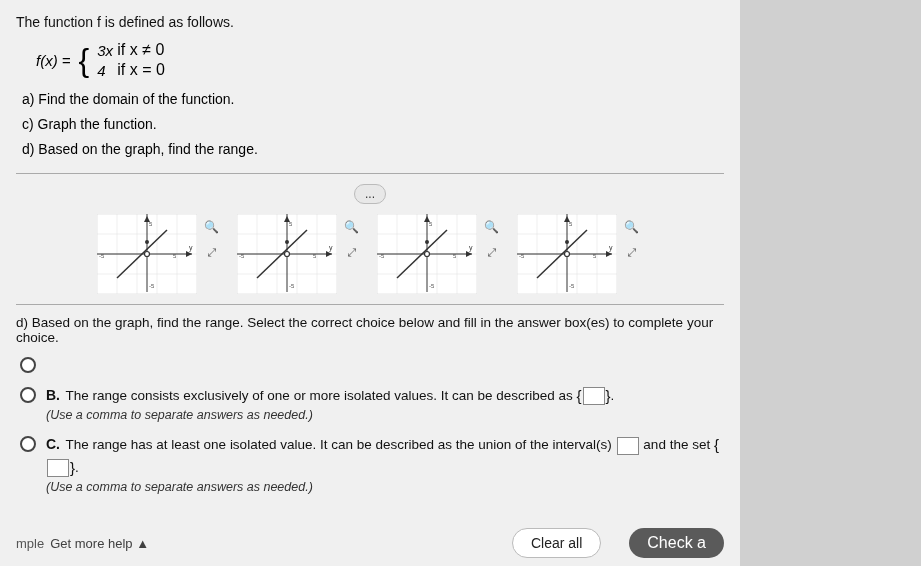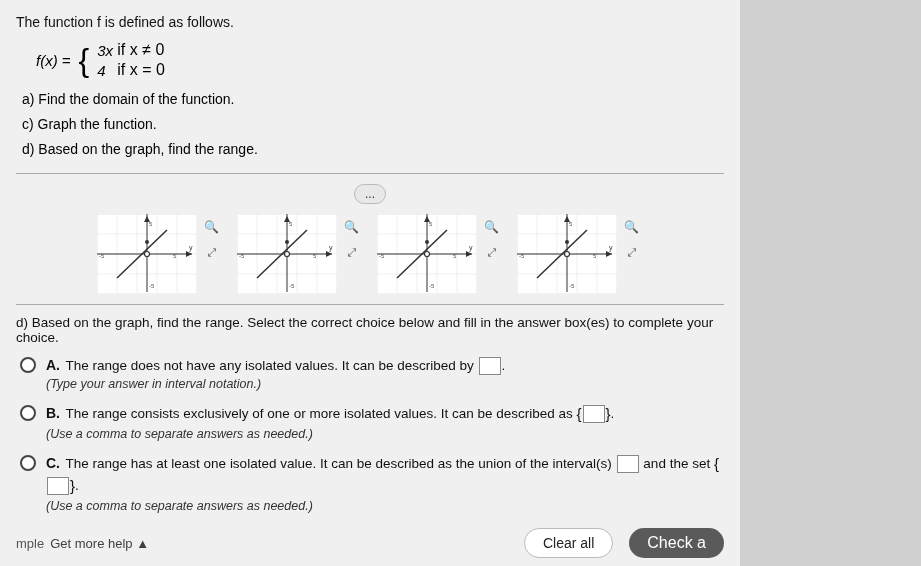--- a/index.html
+++ b/index.html
@@ -186,21 +186,21 @@
     }
     .bottom-left {
       font-size: 13px;
       color: #555;
       display: flex;
       align-items: center;
       gap: 6px;
     }
     .bottom-right {
       display: flex;
-      gap: 16px;
+      gap: 28px;
     }
     .clear-all-btn {
       background: white;
       border: 1px solid #bbb;
       border-radius: 20px;
       padding: 6px 18px;
       font-size: 14px;
       cursor: pointer;
       color: #222;
     }
@@ -406,27 +406,20 @@
   </div>
 
   <hr class="divider">
 
   <div class="part-d-text">d) Based on the graph, find the range. Select the correct choice below and fill in the answer box(es) to complete your choice.</div>
 
   <div class="choices">
 
     <div class="choice-row">
       <div class="radio-circle"></div>
-      <div>
-        <div class="choice-content">
-          <span class="choice-label">A.</span>
-          <span>The range does not have any isolated values. It can be described by </span><span class="answer-box"></span><span>.</span>
-        </div>
-        <div class="italic-note">(Type your answer in interval notation.)</div>
-      </div>
     </div>
 
     <div class="choice-row">
       <div class="radio-circle"></div>
       <div>
         <div class="choice-content">
           <span class="choice-label">B.</span>
           <span>The range consists exclusively of one or more isolated values. It can be described as </span><span class="curly">{</span><span class="answer-box"></span><span class="curly">}</span><span>.</span>
         </div>
         <div class="italic-note">(Use a comma to separate answers as needed.)</div>

